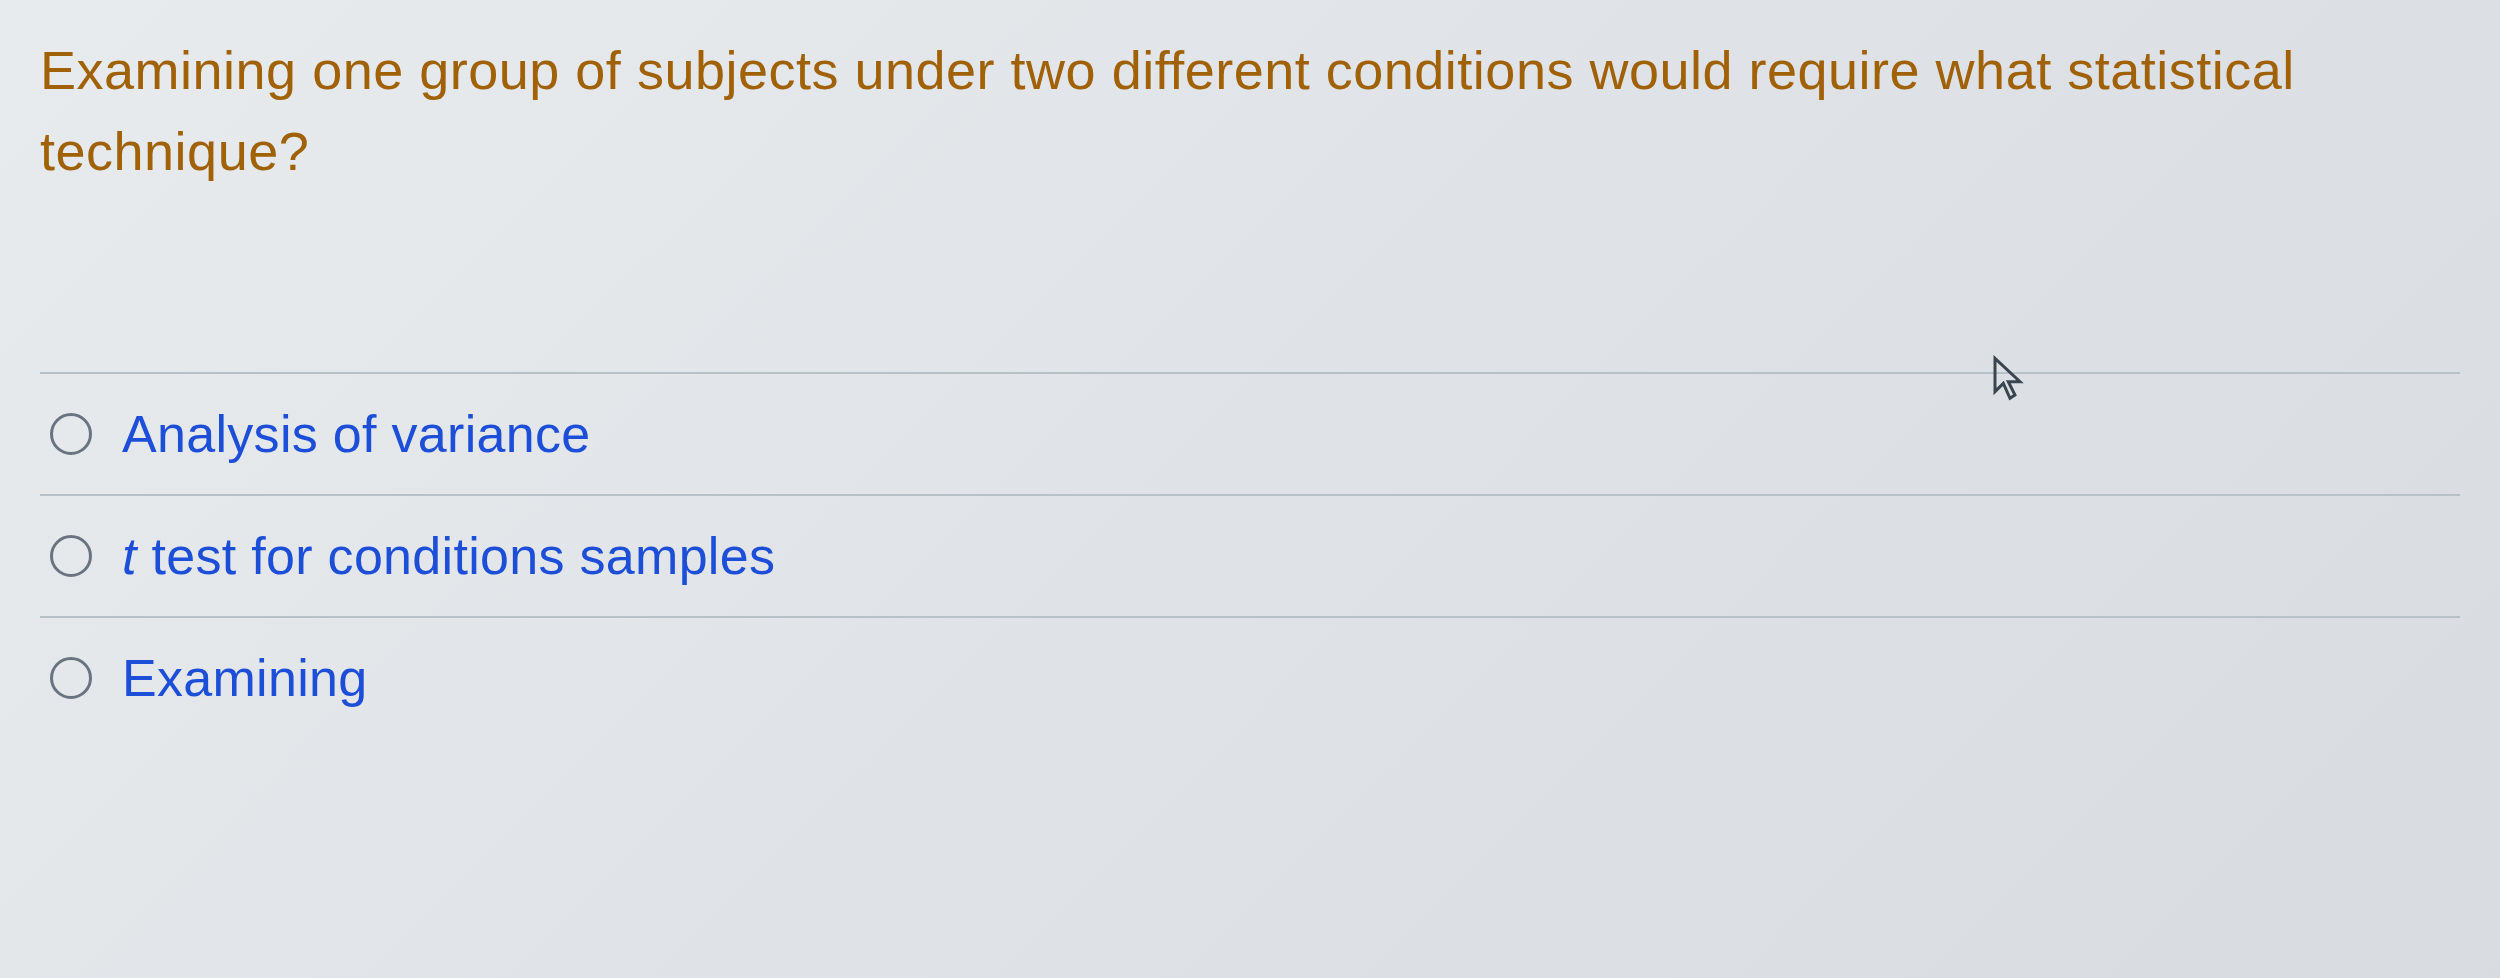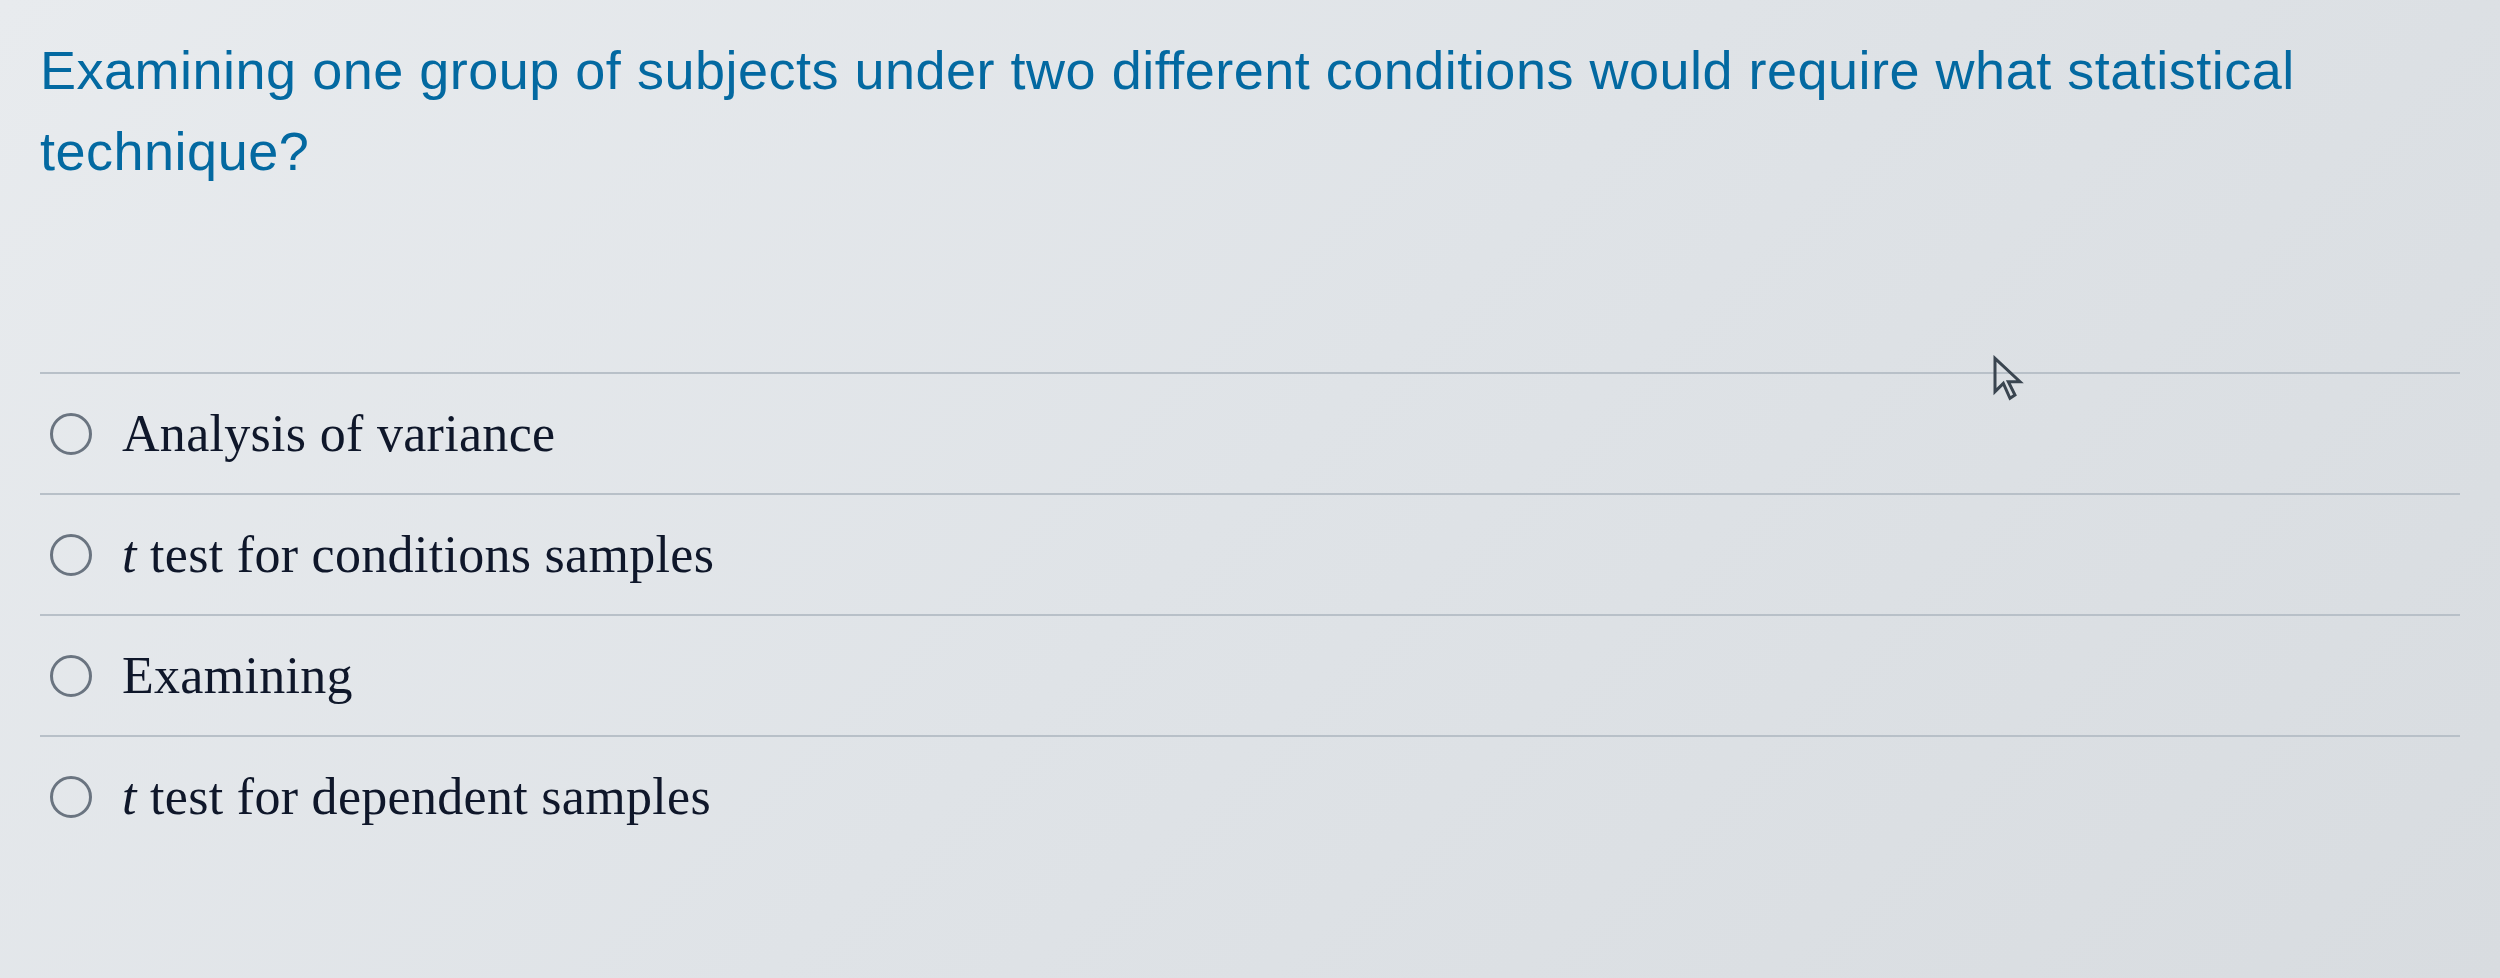--- a/index.html
+++ b/index.html
@@ -12,21 +12,21 @@
     height: 978px;
     background: linear-gradient(135deg, #e8ebee 0%, #dfe3e7 50%, #d8dce0 100%);
     font-family: "Segoe UI", Arial, sans-serif;
     padding: 30px 40px;
     color: #3a4550;
     overflow: hidden;
   }
   .question-text {
     font-size: 54px;
     line-height: 1.5;
-    color: #0369a1;
+    color: #a16207;
     font-weight: 400;
     margin-bottom: 180px;
     letter-spacing: 0.5px;
   }
   .options-container {
     border-top: 2px solid #b8c0c8;
   }
   .option-row {
     display: flex;
     align-items: center;
@@ -41,22 +41,22 @@
     width: 42px;
     height: 42px;
     border: 3px solid #6a7480;
     border-radius: 50%;
     flex-shrink: 0;
     background: transparent;
     cursor: pointer;
   }
   .option-label {
     font-size: 52px;
-    color: #0f172a;
-    font-family: Liberation Serif, serif;
+    color: #1d4ed8;
+    font-family: Liberation Sans, sans-serif;
     letter-spacing: 0.3px;
   }
   .option-label .italic {
     font-style: italic;
   }
   .cursor-icon {
     position: absolute;
     left: 1990px;
     top: 355px;
     width: 40px;
@@ -85,24 +85,18 @@
     </div>
   </div>
 
   <div class="option-row">
     <div class="radio"></div>
     <div class="option-label">
       <span class="italic"></span><span>Examining</span>
     </div>
   </div>
 
-  <div class="option-row">
-    <div class="radio"></div>
-    <div class="option-label">
-      <span class="italic">t </span><span>test for dependent samples</span>
-    </div>
-  </div>
 
 </div>
 
 <svg class="cursor-icon" viewBox="0 0 24 30">
   <path d="M 3 2 L 3 22 L 8 17 L 12 26 L 15 24 L 11 16 L 18 16 Z" fill="none" stroke="#3a4550" stroke-width="1.8"></path>
 </svg>
 
 </body></html>

